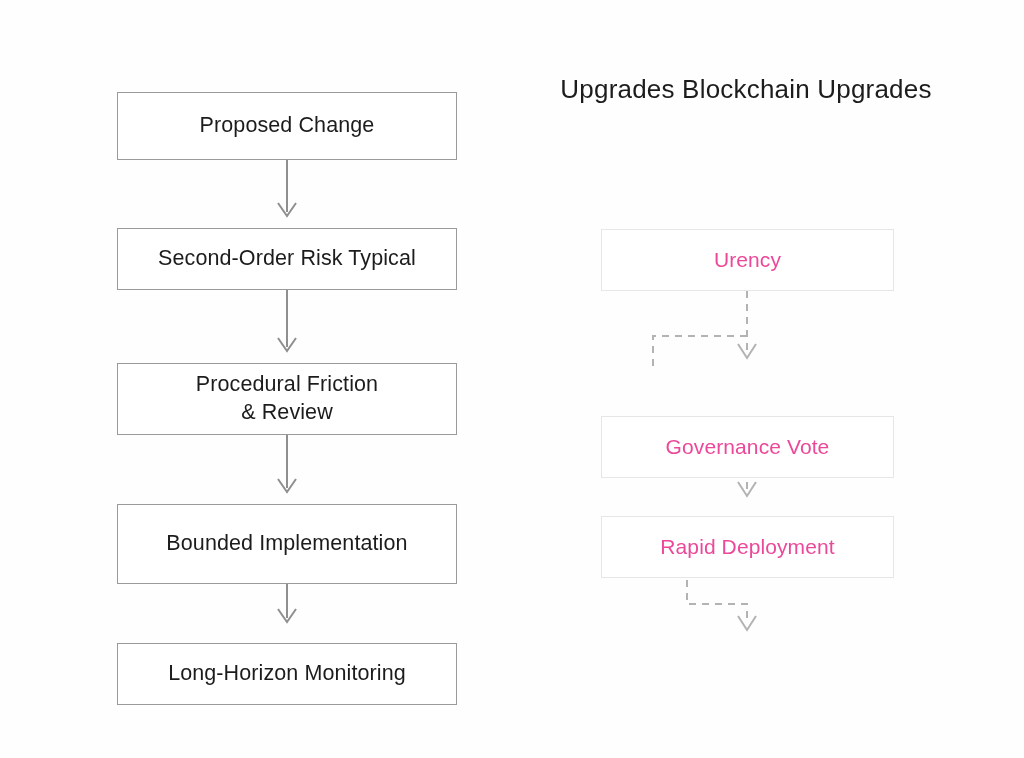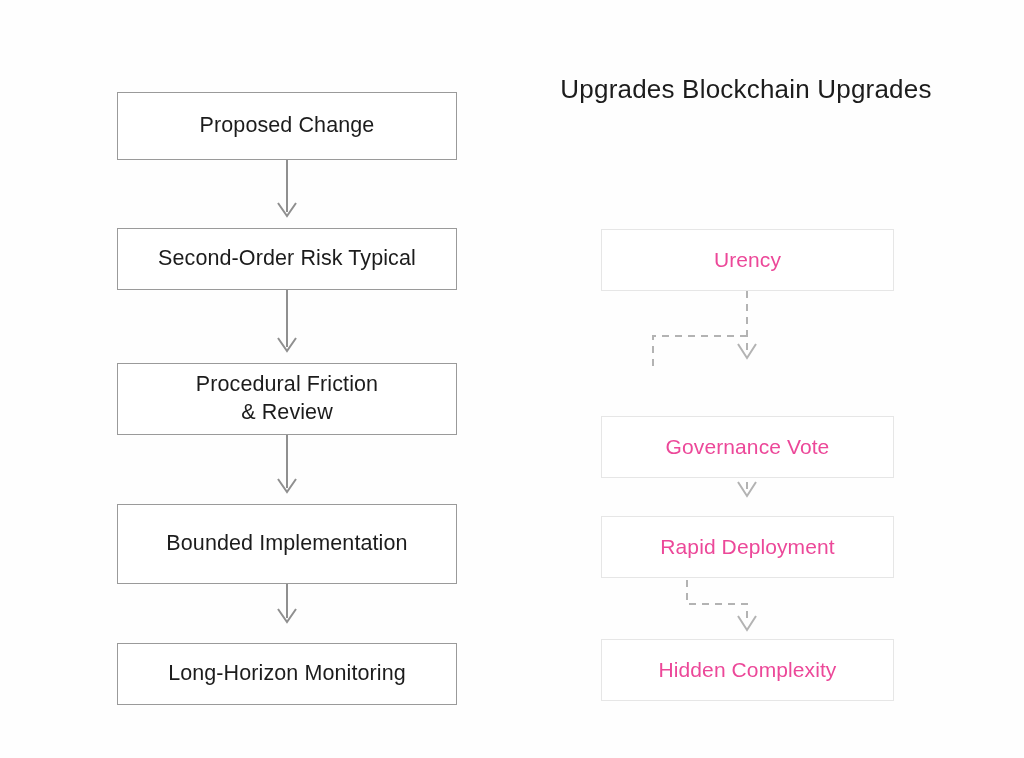--- a/index.html
+++ b/index.html
@@ -167,17 +167,14 @@
   </div>
 
   <div class="node right" style="left:601px; top:368px; width:293px; height:62px;margin-top:48px;">
     <span class="label">Governance Vote</span>
   </div>
 
   <div class="node right" style="left:601px; top:505px; width:293px; height:62px;margin-top:11px;">
     <span class="label">Rapid Deployment</span>
   </div>
 
-  <div class="node right" style="left:601px; top:639px; width:293px; height:62px;">
-    <span class="label">Hidden Complexity</span>
-  </div>
 
 </div>
 
 </body></html>

